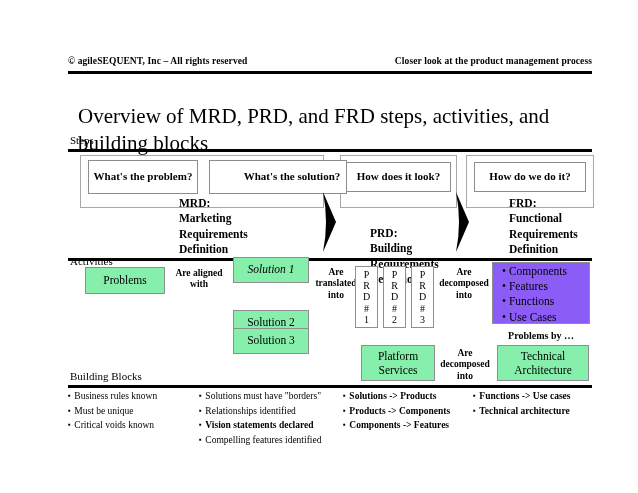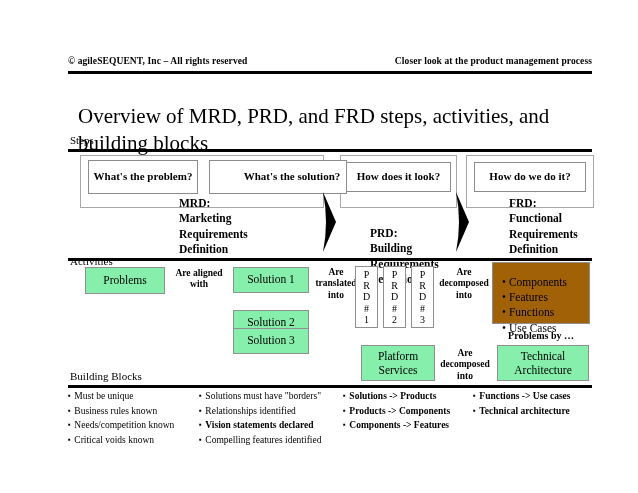--- a/index.html
+++ b/index.html
@@ -34,22 +34,22 @@
   
   .abox{position:absolute;border:1.3px solid #8f8f8f;background:#86efac;
         display:flex;align-items:center;justify-content:center;text-align:center;
         font-size:11.5px;line-height:1.2;}
   .vbox{position:absolute;border:1.3px solid #8f8f8f;background:#fff;
         display:flex;align-items:center;justify-content:center;
         font-size:10px;line-height:1.12;text-align:center;}
   .vbox span{display:block;}
   .conn{position:absolute;font-size:9.5px;font-weight:bold;text-align:center;
         line-height:1.2;}
-  .listbox{position:absolute;border:1.3px solid #8f8f8f;background:#a16207;
-        font-size:11.5px;line-height:1.32;padding:12px 0 3px 9px;box-sizing:border-box;}
+  .listbox{position:absolute;border:1.3px solid #8f8f8f;background:#8b5cf6;
+        font-size:11.5px;line-height:1.32;padding:1px 0 3px 9px;box-sizing:border-box;}
   .listbox div{white-space:nowrap;}
   .enabled{position:absolute;font-size:10px;font-weight:bold;text-align:center;}
 
   
   .bbcols{position:absolute;left:68px;top:389px;width:524px;
           display:flex;gap:0;}
   .bbcol{box-sizing:border-box;}
   .bbcol div{font-size:9.5px;line-height:1.55;white-space:nowrap;}
   .bbcol div::before{content:"\25AA";font-size:8px;margin-right:3.5px;vertical-align:1px;}
   .bold div{font-weight:bold;}
@@ -117,21 +117,21 @@
 
   <div class="sect-label" style="left:70px;top:255px;">Activities</div>
   <div class="rule" style="left:68px;top:258px;width:524px;"></div>
 
   <div class="abox" style="left:85px;top:267px;width:78px;height:25px;">
     <span>Problems</span>
   </div>
 
   <div class="conn" style="left:168px;top:268px;width:62px;">Are aligned with</div>
 
-  <div class="abox" style="left:233px;top:267px;width:74px;height:24px;">
+  <div class="abox" style="left:233px;top:257px;width:74px;height:24px;font-style:italic;">
     <span>Solution 1</span>
   </div>
   <div class="abox" style="left:233px;top:310px;width:74px;height:24px;">
     <span>Solution 2</span>
   </div>
   <div class="abox" style="left:233px;top:328px;width:74px;height:24px;">
     <span>Solution 3</span>
   </div>
 
   <div class="conn" style="left:312px;top:267px;width:48px;">Are translated into</div>
@@ -183,23 +183,22 @@
 
   <div class="abox" style="left:497px;top:345px;width:90px;height:34px;line-height:1.25;">
     <span>Technical Architecture</span>
   </div>
 
   <div class="sect-label" style="left:70px;top:370px;">Building Blocks</div>
   <div class="rule" style="left:68px;top:385px;width:524px;"></div>
 
   <div class="bbcols">
     <div class="bbcol" style="width:131px;">
+      <div>Business rules known</div>
       <div>Must be unique</div>
-      <div>Business rules known</div>
-      <div>Needs/competition known</div>
       <div>Critical voids known</div>
     </div>
     <div class="bbcol" style="width:144px;">
       <div>Solutions must have "borders"</div>
       <div>Relationships identified</div>
       <div class="b">Vision statements declared</div>
       <div>Compelling features identified</div>
     </div>
     <div class="bbcol bold" style="width:130px;">
       <div>Solutions -&gt; Products</div>

